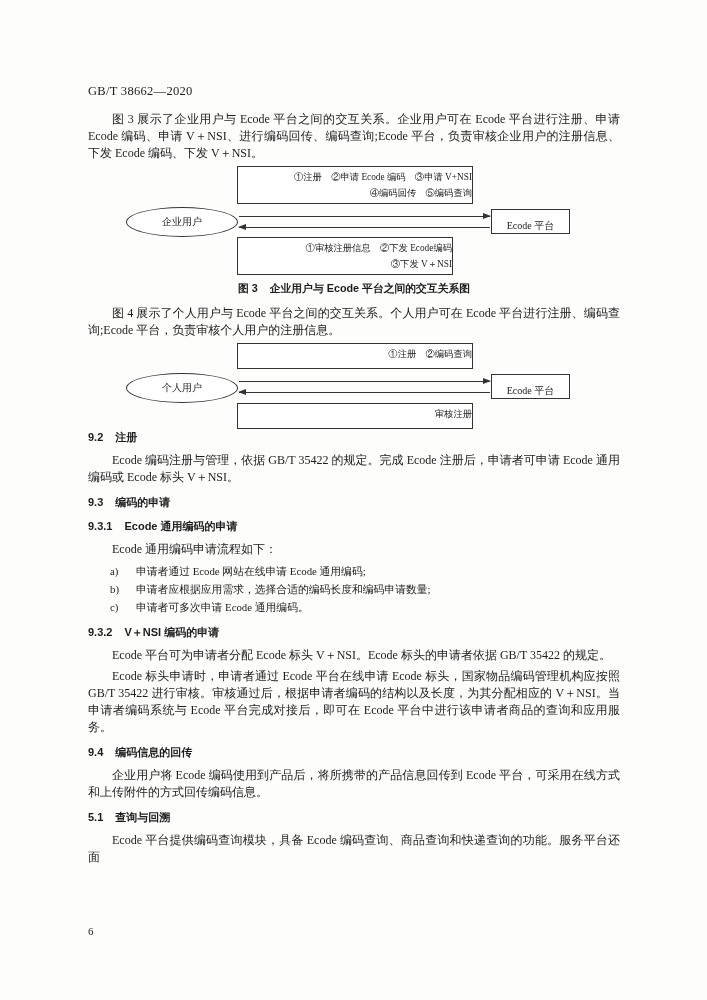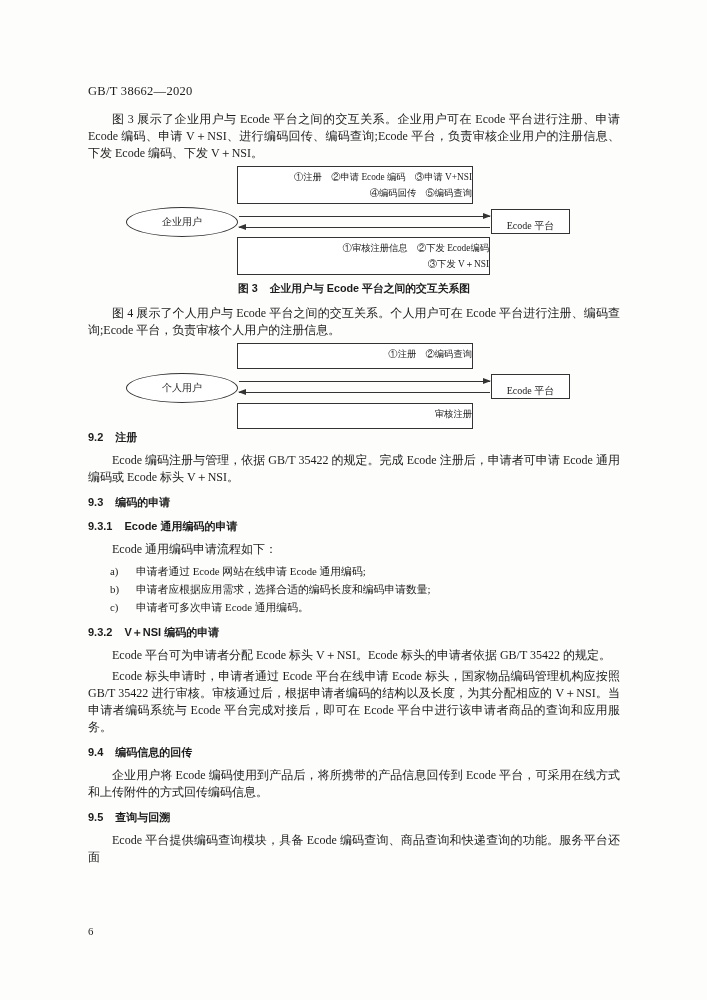--- a/index.html
+++ b/index.html
@@ -27,21 +27,21 @@
   
   .figure { position:relative; margin:4px 0 4px 0; }
   .fig3 { height:112px; }
   .fig4 { height:60px; }
   .dbox {
     position:absolute; border:1px solid #333;
     text-align:right; font-size:9.3px; line-height:16px;
     padding-top:2px; background:#fff;
   }
   .top3 { left:149px; top:0;    width:236px; height:38px; }
-  .bot3 { left:149px; top:71px; width:253px; height:38px; }
+  .bot3 { left:149px; top:71px; width:216px; height:38px; }
   .top4 { left:149px; top:0;    width:236px; height:26px; }
   .bot4 { left:149px; top:60px; width:236px; height:26px; }
   .ellipse {
     position:absolute; border:1px solid #333; border-radius:50%;
     display:flex; align-items:center; justify-content:center;
     font-size:10px; background:#fff;
   }
   .e3 { left:38px; top:41px; width:112px; height:30px; }
   .e4 { left:38px; top:30px; width:112px; height:30px; }
   .pbox {
@@ -186,19 +186,19 @@
   </div>
   <p class="body indent">Ecode 平台可为申请者分配 Ecode 标头 V＋NSI。Ecode 标头的申请者依据 GB/T 35422 的规定。</p>
   <p class="body indent">Ecode 标头申请时，申请者通过 Ecode 平台在线申请 Ecode 标头，国家物品编码管理机构应按照 GB/T 35422 进行审核。审核通过后，根据申请者编码的结构以及长度，为其分配相应的 V＋NSI。当申请者编码系统与 Ecode 平台完成对接后，即可在 Ecode 平台中进行该申请者商品的查询和应用服务。</p>
 
   <div class="heading">
     <span class="h-num">9.4</span><span class="h-title">编码信息的回传</span>
   </div>
   <p class="body indent">企业用户将 Ecode 编码使用到产品后，将所携带的产品信息回传到 Ecode 平台，可采用在线方式和上传附件的方式回传编码信息。</p>
 
   <div class="heading">
-    <span class="h-num">9.5</span><span class="h-title">查询与回溯</span>
+    <span class="h-num">5.1</span><span class="h-title">查询与回溯</span>
   </div>
   <p class="body indent">Ecode 平台提供编码查询模块，具备 Ecode 编码查询、商品查询和快递查询的功能。服务平台还面</p>
 
   <div class="page-number">6</div>
 
 </div>
 
 </body></html>

